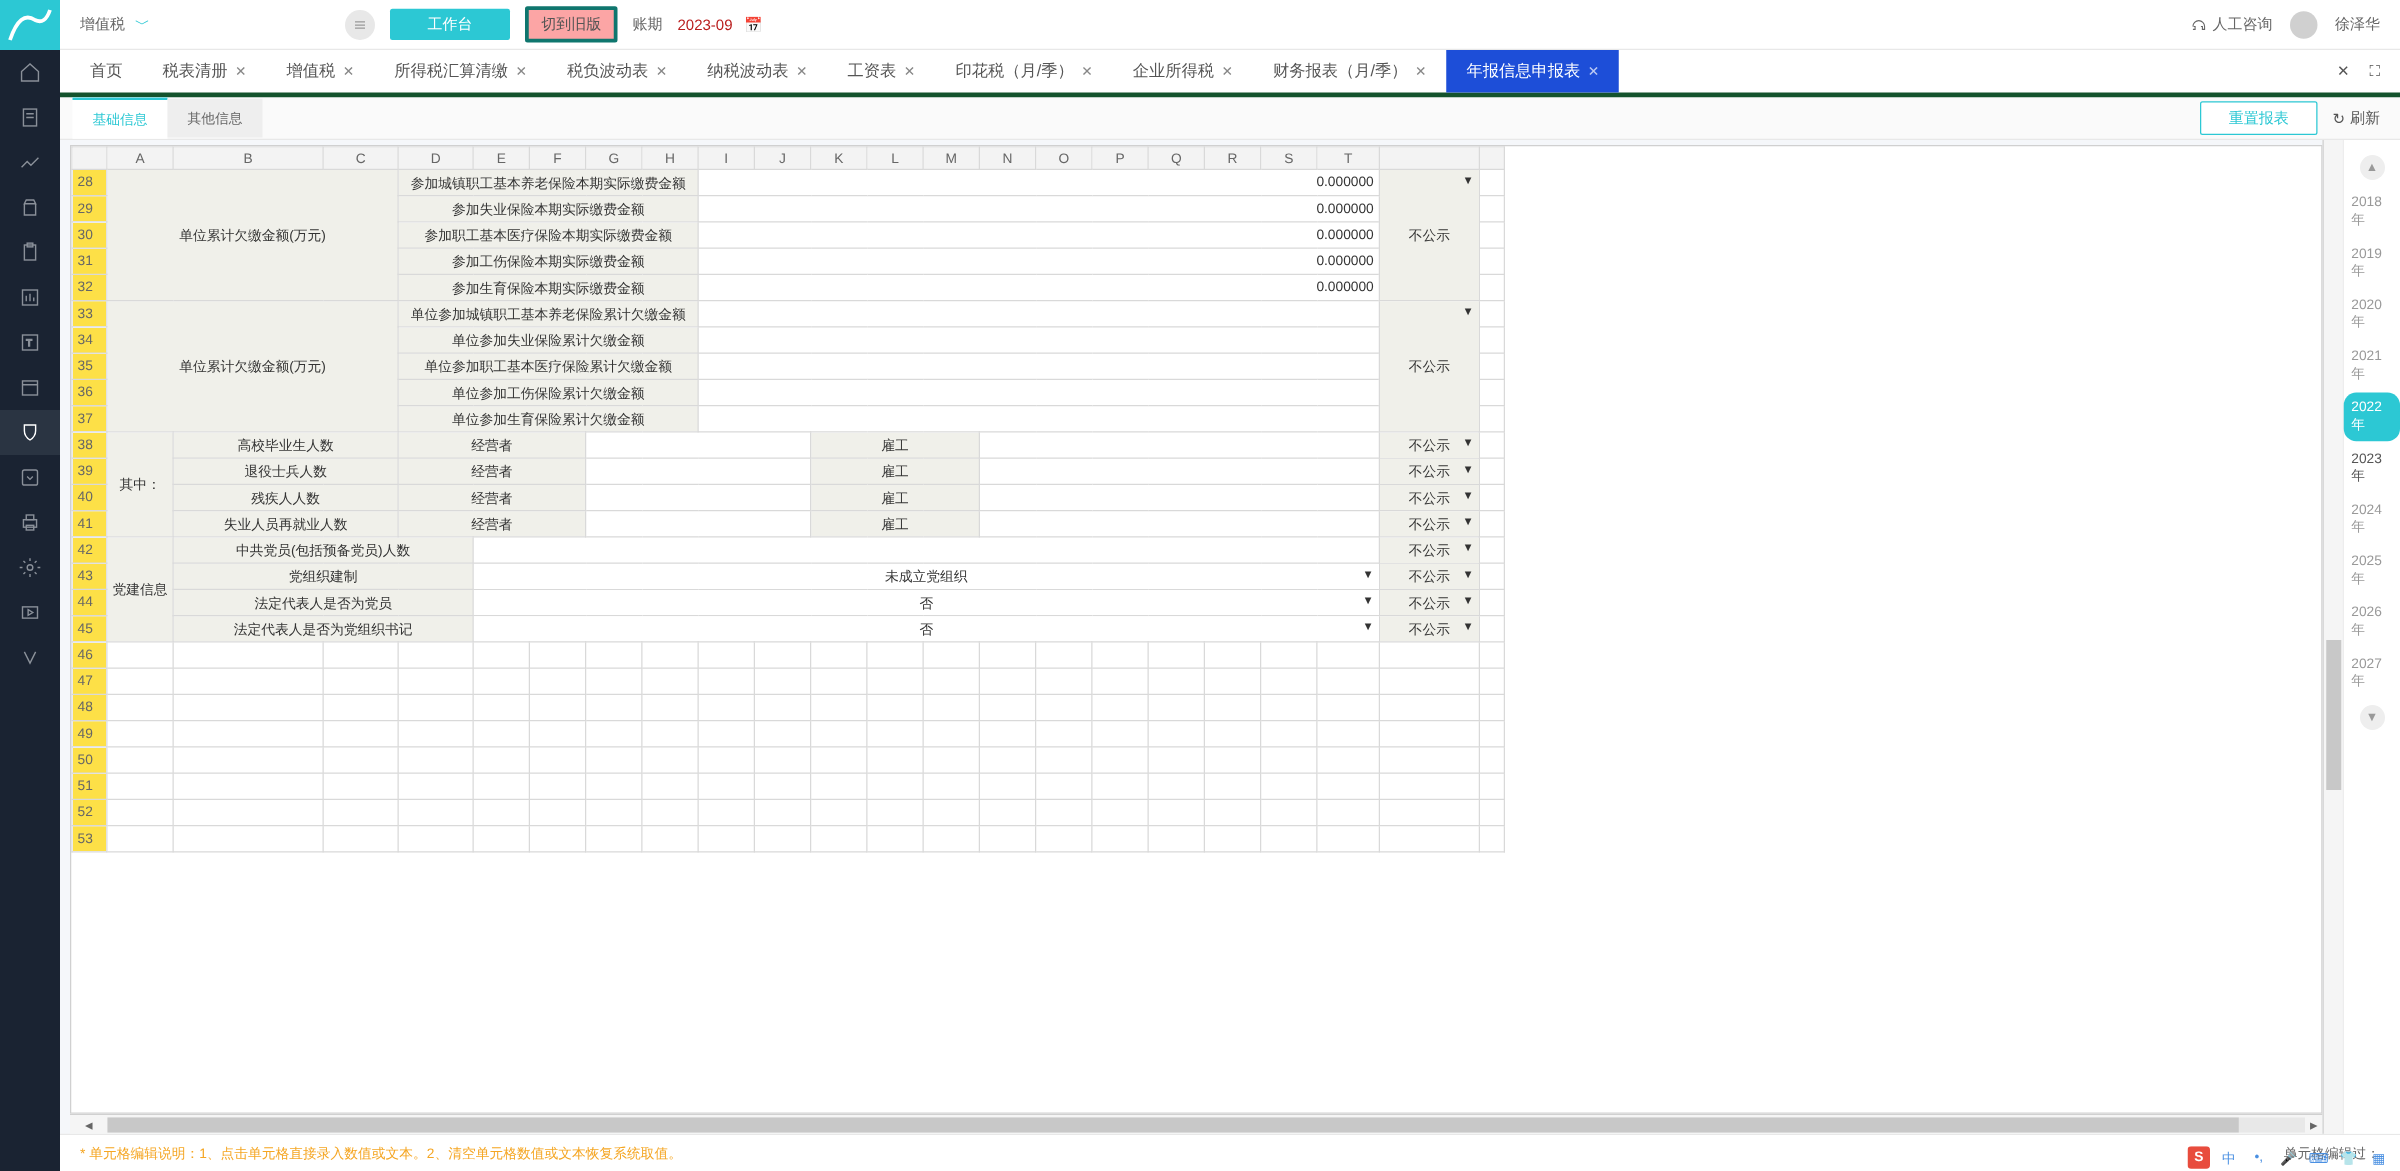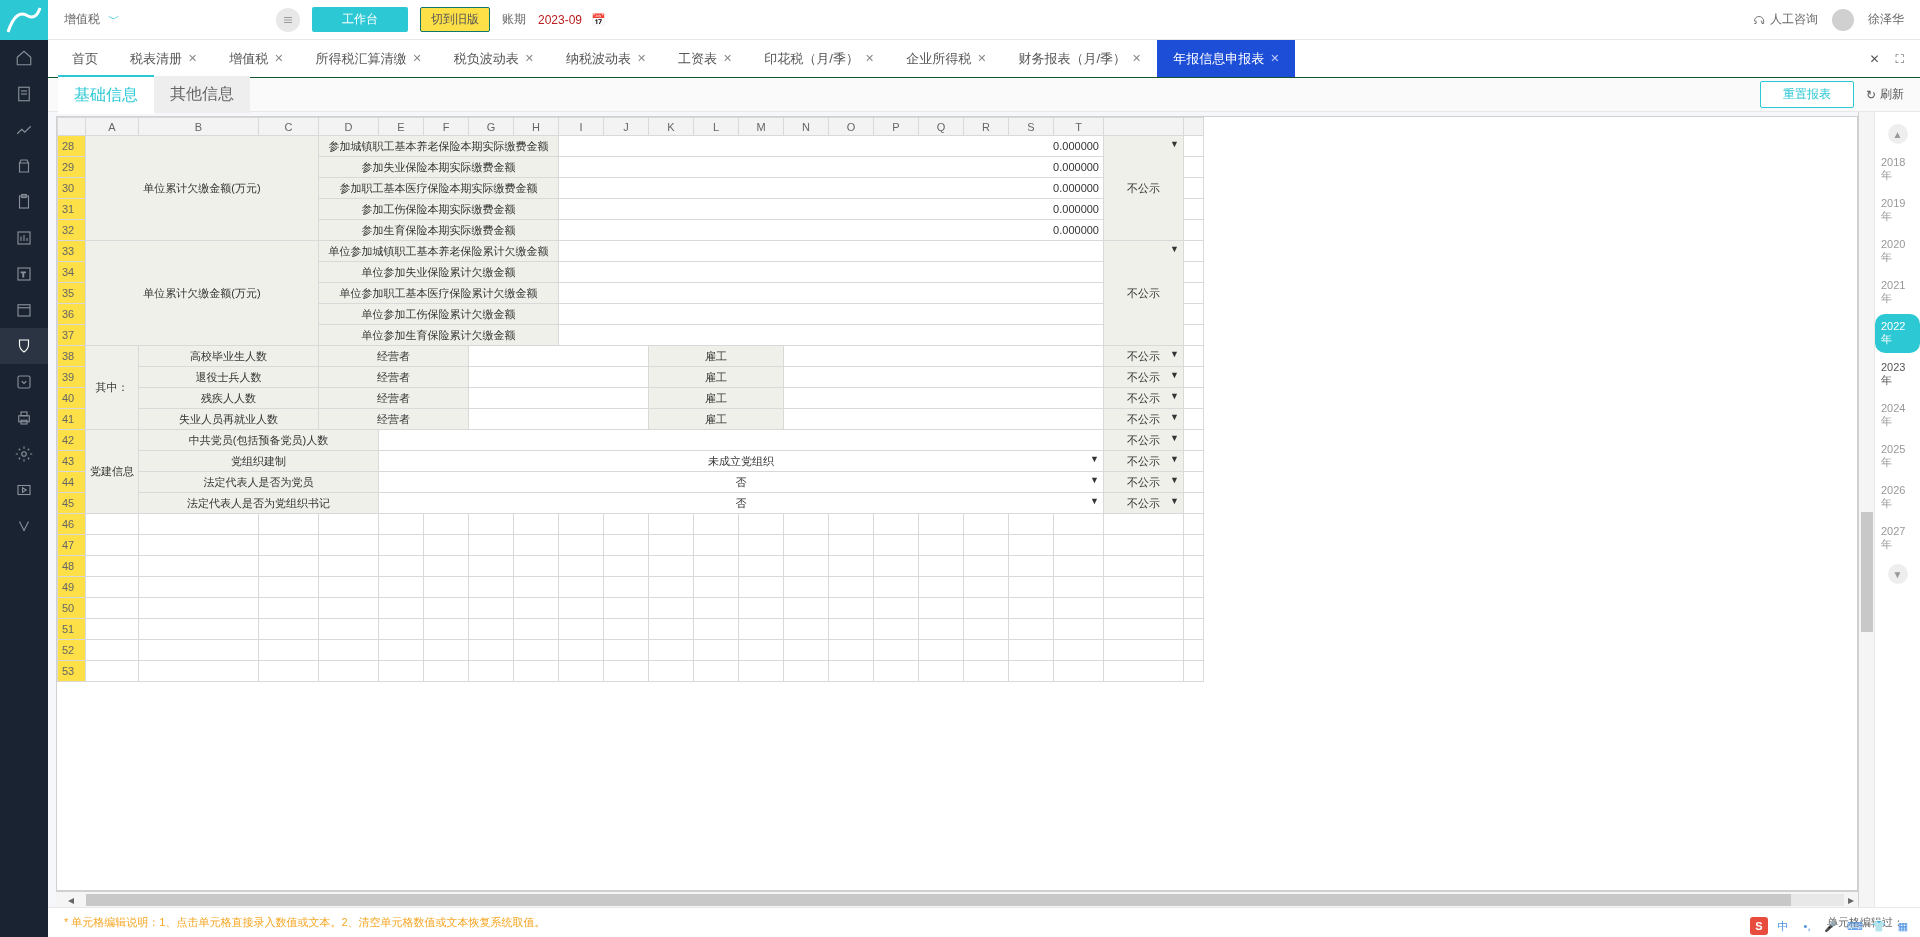--- a/index.html
+++ b/index.html
@@ -9,35 +9,35 @@
 .sidebar-logo{width:48px;height:40px;display:flex;align-items:center;justify-content:center;background:#2cc8d4}
 .sidebar-item{width:48px;height:36px;display:flex;align-items:center;justify-content:center;color:#8a9099;cursor:pointer}
 .sidebar-item.active{color:#fff;background:#2a3442}
 .sidebar-item svg{width:18px;height:18px}
 .main{flex:1;display:flex;flex-direction:column;min-width:0}
 .topbar{height:40px;background:#fff;border-bottom:1px solid #e8e8e8;display:flex;align-items:center;padding:0 16px;gap:12px}
 .company-select{display:flex;align-items:center;gap:8px;min-width:200px;color:#666;cursor:pointer}
 .chev-down{color:#2cc8d4}
 .circle-btn{width:24px;height:24px;border-radius:50%;background:#e8e8e8;display:flex;align-items:center;justify-content:center;color:#999;cursor:pointer}
 .btn-primary{background:#2cc8d4;color:#fff;border:none;padding:4px 30px;border-radius:2px;font-size:12px;cursor:pointer}
-.btn-outline{background:#fde047;border:1px solid #0f766e;padding:3px 10px;border-radius:2px;font-size:12px;cursor:pointer;color:#555}
+.btn-outline{background:#fca5a5;border:3px solid #0f766e;padding:3px 10px;border-radius:2px;font-size:12px;cursor:pointer;color:#555}
 .period-label{color:#666}
 .period-val{color:#b91c1c}
 .cal-icon{color:#2cc8d4;margin-left:6px}
 .topbar-right{margin-left:auto;display:flex;align-items:center;gap:14px;color:#666}
 .topbar-right .service{display:flex;align-items:center;gap:4px;cursor:pointer}
 .avatar{width:22px;height:22px;border-radius:50%;background:#d0d0d0;display:inline-block}
-.tabbar{height:38px;background:#fff;border-bottom:1px solid #14532d;display:flex;align-items:stretch;padding-left:8px;position:relative}
+.tabbar{height:38px;background:#fff;border-bottom:4px solid #14532d;display:flex;align-items:stretch;padding-left:8px;position:relative}
 .tab{display:flex;align-items:center;padding:0 16px;color:#555;cursor:pointer;white-space:nowrap;font-size:13px;gap:6px}
 .tab.active{background:#1d4ed8;color:#fff}
 .tab .close{font-size:11px;opacity:.7;cursor:pointer}
 .tabbar-ctrl{margin-left:auto;display:flex;align-items:center;gap:8px;padding-right:12px;color:#555}
 .tabbar-ctrl span{cursor:pointer;padding:4px}
 .subtabs{height:34px;background:#fafafa;border-bottom:1px solid #e8e8e8;display:flex;align-items:center;padding:0 10px;position:relative}
-.subtab{padding:8px 16px;color:#666;cursor:pointer;font-size:16px}
+.subtab{padding:8px 16px;color:#666;cursor:pointer;font-size:11px}
 .subtab.active{color:#2cc8d4;background:#fff;border-top:2px solid #2cc8d4}
 .subtab:not(.active){background:#eee}
 .subtabs-right{position:absolute;right:16px;display:flex;gap:12px;align-items:center}
 .btn-reset{border:1px solid #2cc8d4;color:#2cc8d4;background:#fff;padding:4px 22px;border-radius:2px;cursor:pointer;font-size:12px}
 .btn-refresh{color:#555;cursor:pointer;display:flex;align-items:center;gap:4px}
 .sheet-wrap{flex:1;display:flex;min-height:0;position:relative}
 .sheet-area{flex:1;display:flex;flex-direction:column;min-width:0;padding:4px 0 0 8px}
 .sheet{flex:1;overflow:auto;position:relative;border:1px solid #d0d0d0;background:#fff}
 table{border-collapse:collapse;table-layout:fixed}
 th,td{border:1px solid #d9d9d9;height:21px;font-size:11px;padding:0 4px;white-space:nowrap;overflow:hidden}

